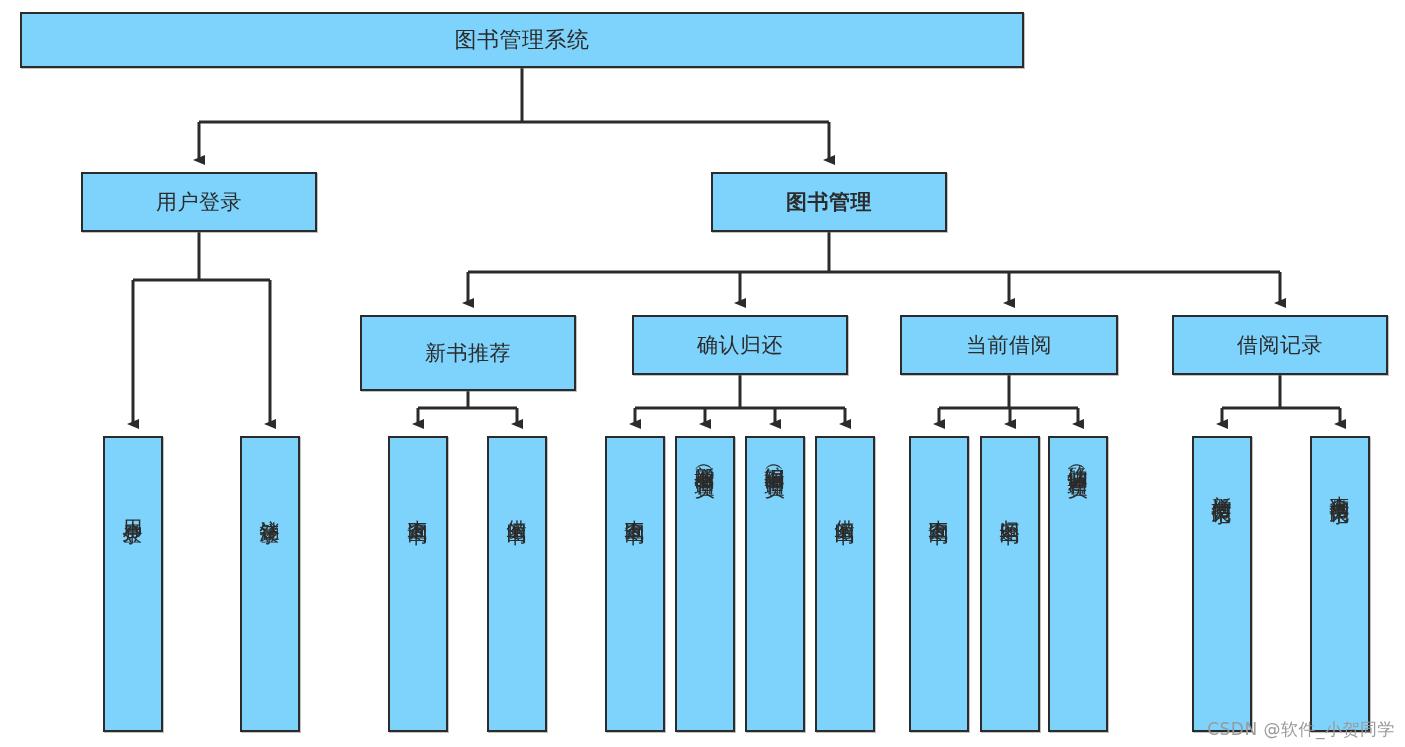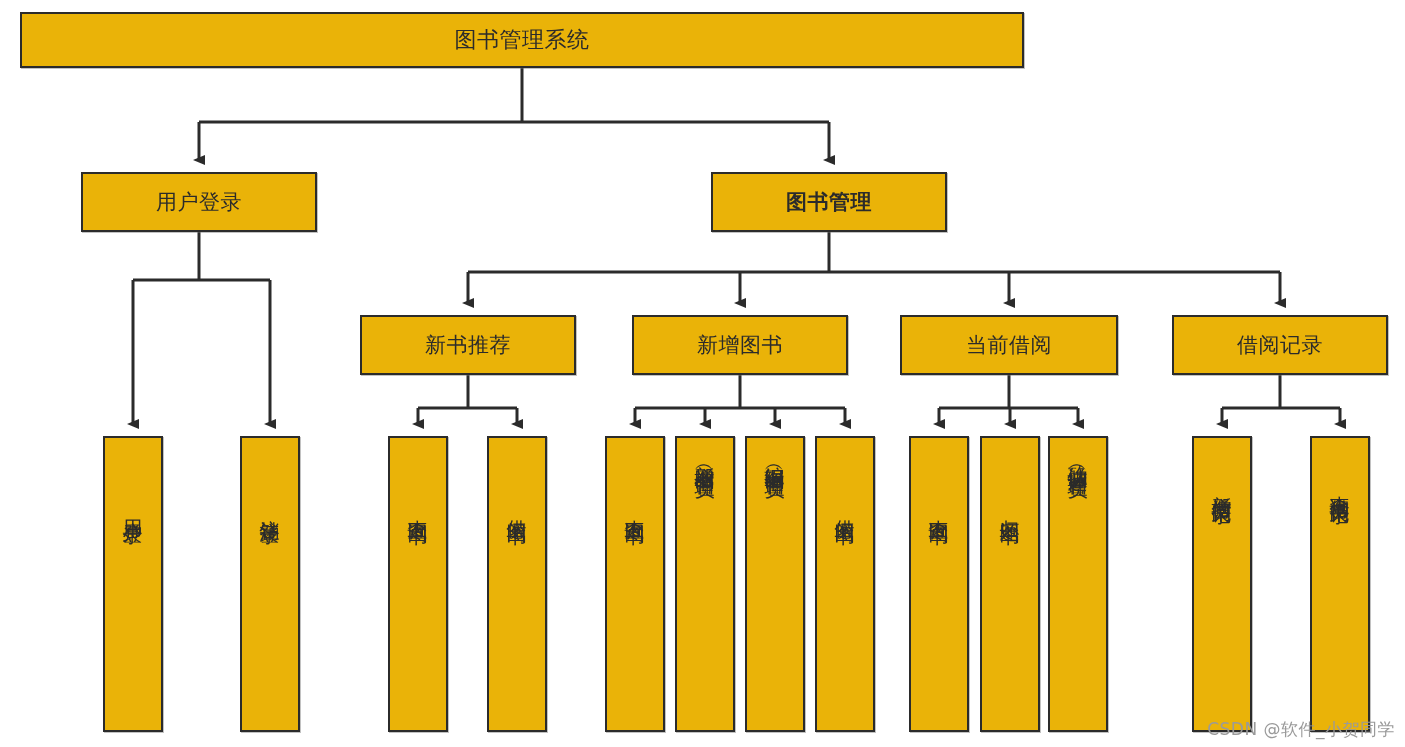--- a/index.html
+++ b/index.html
@@ -22,21 +22,21 @@
     left: 0;
     top: 0;
     width: 1405px;
     height: 747px;
     pointer-events: none;
   }
   .node {
     position: absolute;
     box-sizing: border-box;
     border: 2px solid #2b2b2b;
-    background: #eab308;
+    background: #7dd3fc;
     display: flex;
     align-items: center;
     justify-content: center;
     color: #2b2b2b;
     box-shadow: 1px 1px 0 rgba(120,120,120,0.45);
   }
   .node .lbl {
     display: block;
     line-height: 1.18;
     letter-spacing: 0.5px;
@@ -140,25 +140,25 @@
     <span class="lbl">图书管理系统</span>
   </div>
 
   <div class="node horiz" style="left:81px; top:172px; width:236px; height:60px;">
     <span class="lbl">用户登录</span>
   </div>
   <div class="node horiz" style="left:711px; top:172px; width:236px; height:60px;font-weight:bold;">
     <span class="lbl">图书管理</span>
   </div>
 
-  <div class="node horiz" style="left:360px; top:315px; width:216px; height:60px;">
+  <div class="node horiz" style="left:360px; top:315px; width:216px; height:76px;">
     <span class="lbl">新书推荐</span>
   </div>
   <div class="node horiz" style="left:632px; top:315px; width:216px; height:60px;">
-    <span class="lbl">新增图书</span>
+    <span class="lbl">确认归还</span>
   </div>
   <div class="node horiz" style="left:900px; top:315px; width:218px; height:60px;">
     <span class="lbl">当前借阅</span>
   </div>
   <div class="node horiz" style="left:1172px; top:315px; width:216px; height:60px;">
     <span class="lbl">借阅记录</span>
   </div>
 
   <div class="node vert mid" style="left:103px; top:436px; width:60px; height:296px;">
     <span class="lbl">用户登录</span>

